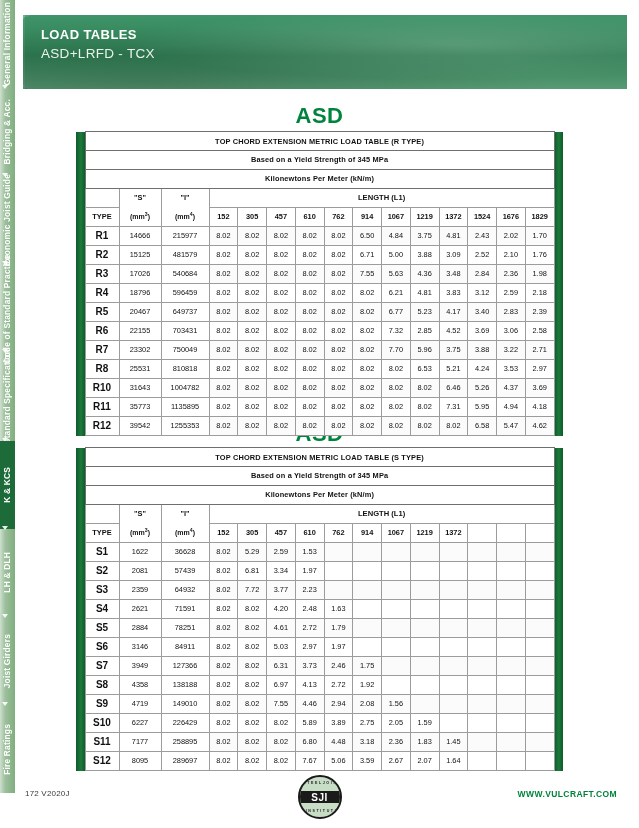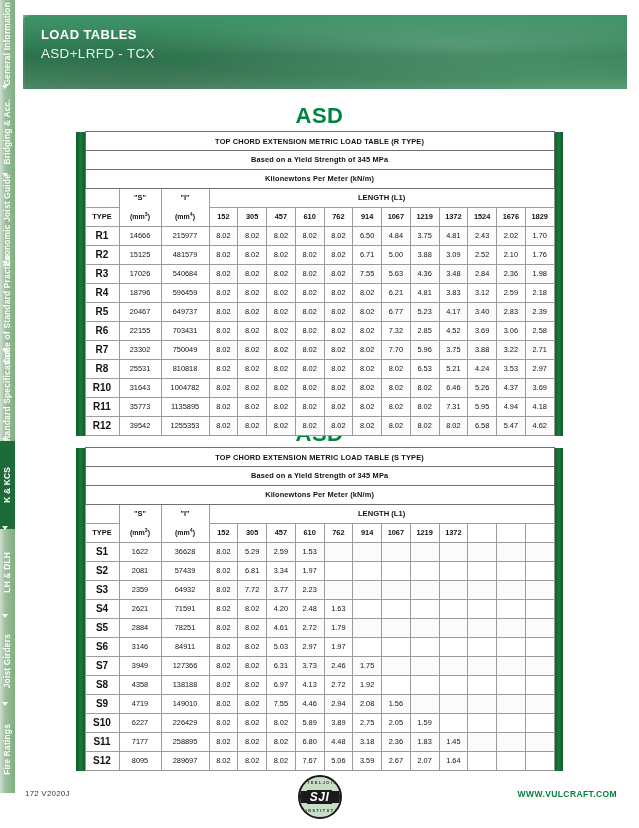--- a/index.html
+++ b/index.html
@@ -138,21 +138,21 @@
     width:44px;height:44px;border-radius:50%;
     background:#c8ddc6;
     border:2px solid #1a1a1a;
     position:relative; overflow:hidden;
     display:flex;align-items:center;justify-content:center;
   }
   .sji-band{
     width:44px;height:12px;background:#1a1a1a;
     display:flex;align-items:center;justify-content:center;
   }
-  .sji-band span{ color:#fff;font-size:12px;font-weight:bold;letter-spacing:.5px;background:#1a1a1a;padding:0 3px;font-style:italic;}
+  .sji-band span{ color:#fff;font-size:10px;font-weight:bold;letter-spacing:.5px;background:#1a1a1a;padding:0 3px;}
   .sji-top,.sji-bot{
     position:absolute;left:0;width:44px;text-align:center;
     font-size:3.6px;font-weight:bold;color:#1a1a1a;letter-spacing:.3px;
   }
   .sji-top{ top:4px; }
   .sji-bot{ bottom:4px; }
 </style>
 </head>
 <body>
 

